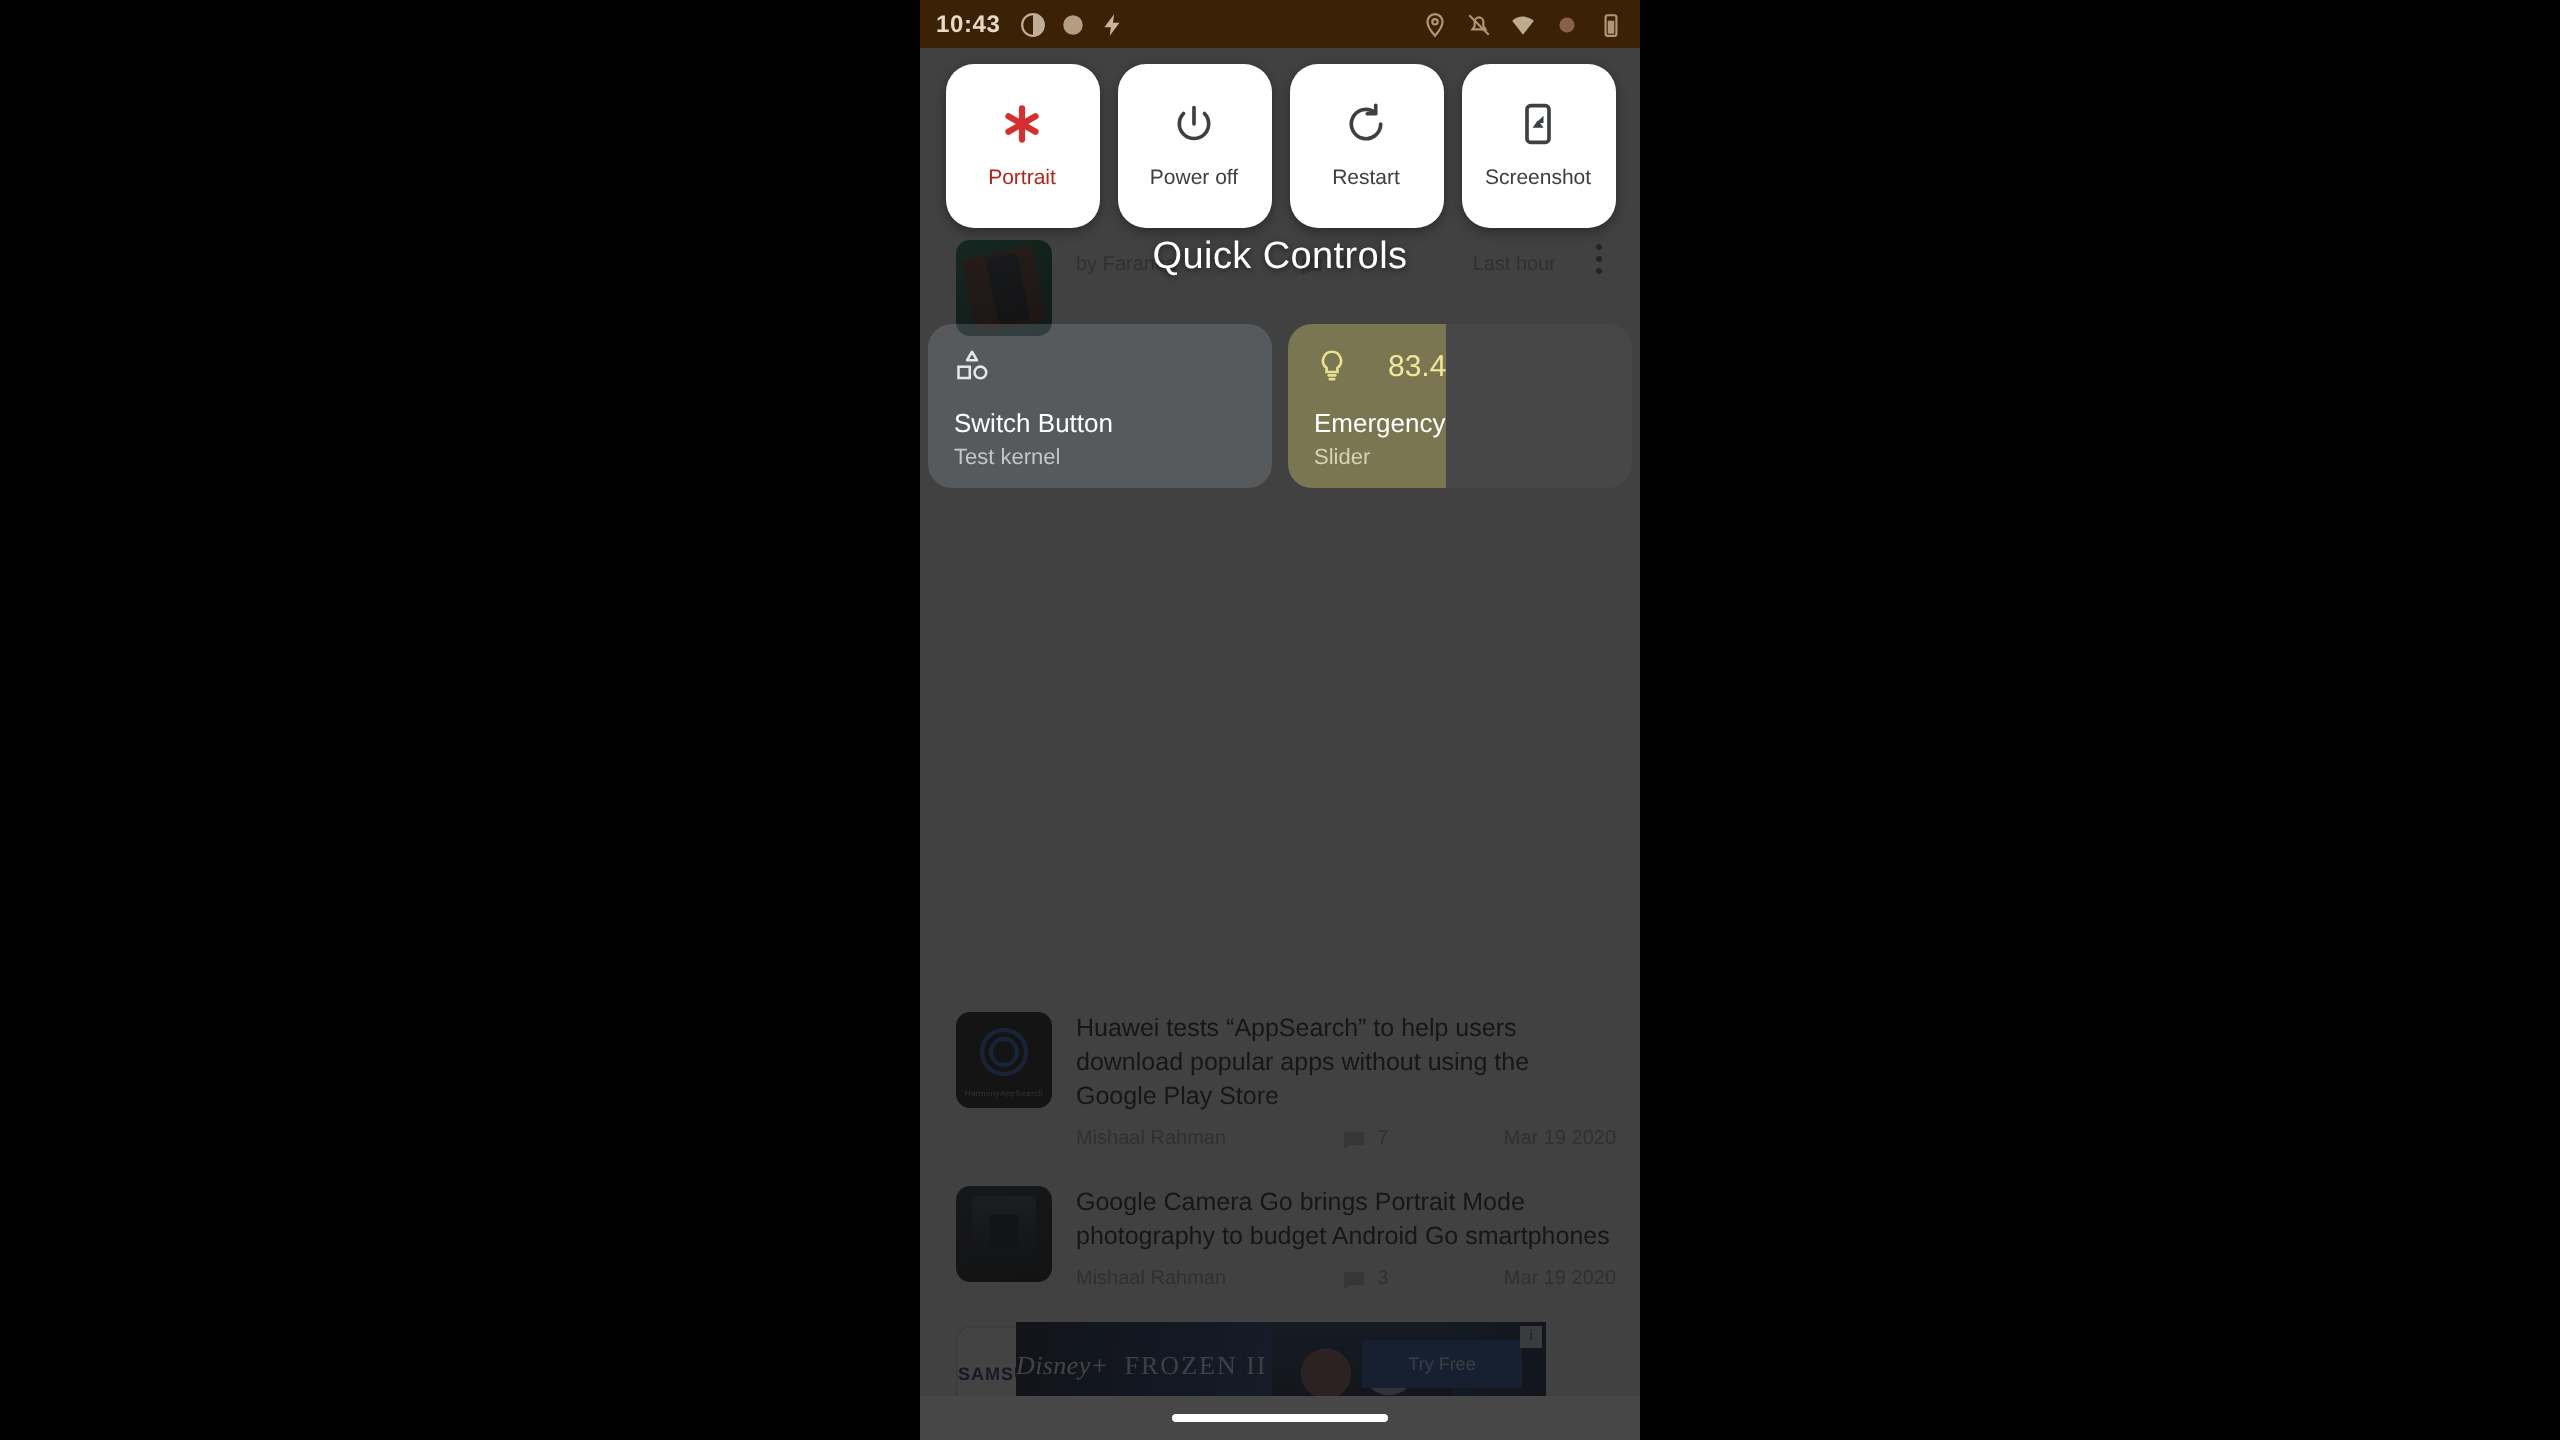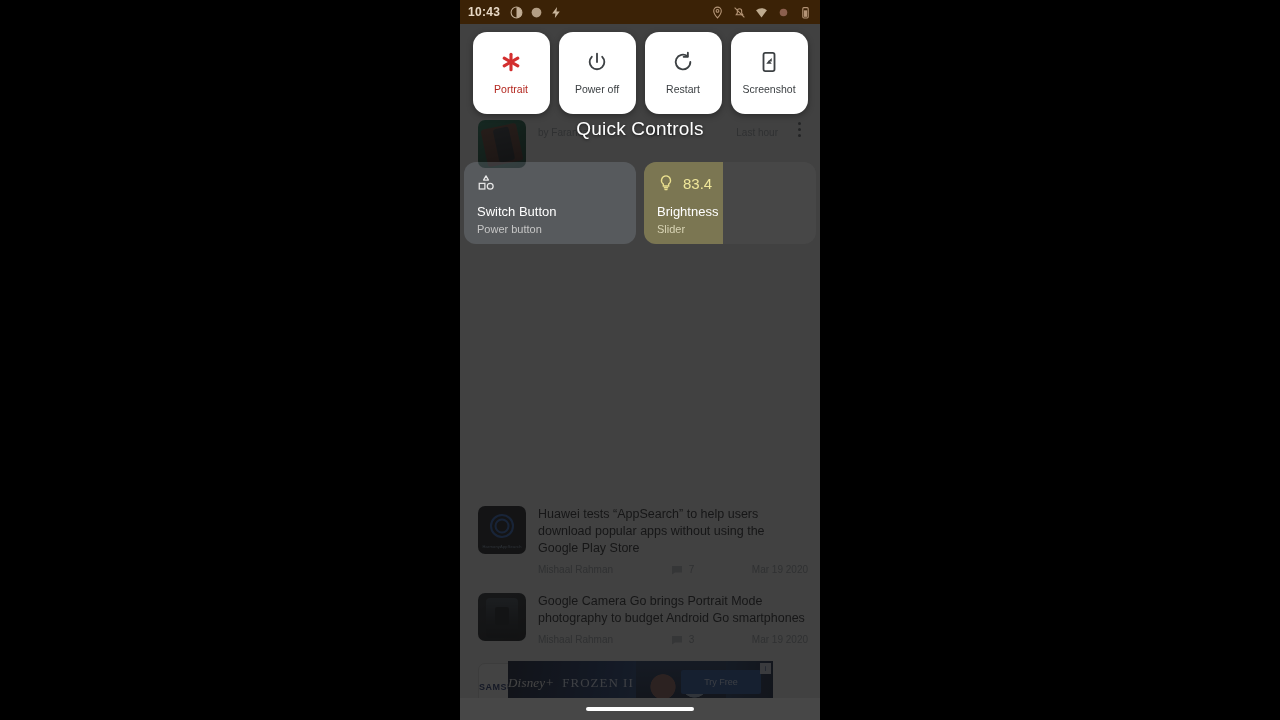--- a/index.html
+++ b/index.html
@@ -215,21 +215,21 @@
     padding:12px 13px;
     background: rgba(160,170,185,0.24);
   }
   .qc-tile.brightness{ background: rgba(100,100,100,0.18); }
   .qc-fill{
     position:absolute; left:0; top:0; bottom:0;
     background:#8a8456;
     opacity:.78;
   }
   .qc-inner{ position:relative; z-index:2; }
-  .qc-head{ display:flex; align-items:center; gap:8px; }
+  .qc-head{ display:flex; align-items:center; gap:19px; }
   .qc-ic{ width:18px;height:18px;display:block; }
   .qc-ic svg{width:100%;height:100%;display:block;}
   .qc-value{ color:#f0e79a; font-size:15px; }
   .qc-name{ color:#ffffff; font-size:13px; margin-top:12px; }
   .qc-sub{ color:#c6c6c6; font-size:11px; margin-top:4px; }
   .qc-tile.brightness .qc-name{ color:#fff; }
   .qc-tile.brightness .qc-sub{ color:#d8d3b4; }
 </style>
 </head>
 <body>
@@ -441,38 +441,38 @@
             <span class="qc-ic">
               <svg viewBox="0 0 24 24">
                 <path d="M12 2.5l3.3 5.6H8.7z" fill="none" stroke="#e6e6e6" stroke-width="1.7" stroke-linejoin="round"></path>
                 <rect x="3" y="12.5" width="7.5" height="7.5" fill="none" stroke="#e6e6e6" stroke-width="1.7"></rect>
                 <circle cx="17.6" cy="16.3" r="3.9" fill="none" stroke="#e6e6e6" stroke-width="1.7"></circle>
               </svg>
             </span>
             <span class="qc-value"></span>
           </div>
           <div class="qc-name">Switch Button</div>
-          <div class="qc-sub">Power button</div>
+          <div class="qc-sub">Test kernel</div>
         </div>
       </div>
 
       <div class="qc-tile brightness">
         <div class="qc-fill" style="width: 45.87%;"></div>
         <div class="qc-inner">
           <div class="qc-head">
             <span class="qc-ic">
               <svg viewBox="0 0 24 24">
                 <path d="M12 2.5a6 6 0 0 0-3.6 10.8V16h7.2v-2.7A6 6 0 0 0 12 2.5z" fill="none" stroke="#e9df8e" stroke-width="1.8"></path>
                 <path d="M9.8 18.3h4.4" stroke="#e9df8e" stroke-width="1.8" stroke-linecap="round"></path>
                 <path d="M10.6 20.8h2.8" stroke="#e9df8e" stroke-width="1.8" stroke-linecap="round"></path>
               </svg>
             </span>
             <span class="qc-value">83.4</span>
           </div>
-          <div class="qc-name">Brightness</div>
+          <div class="qc-name">Emergency</div>
           <div class="qc-sub">Slider</div>
         </div>
       </div>
 
     </div>
 
     <div class="navbar">
       <div class="nav-pill"></div>
     </div>
 

